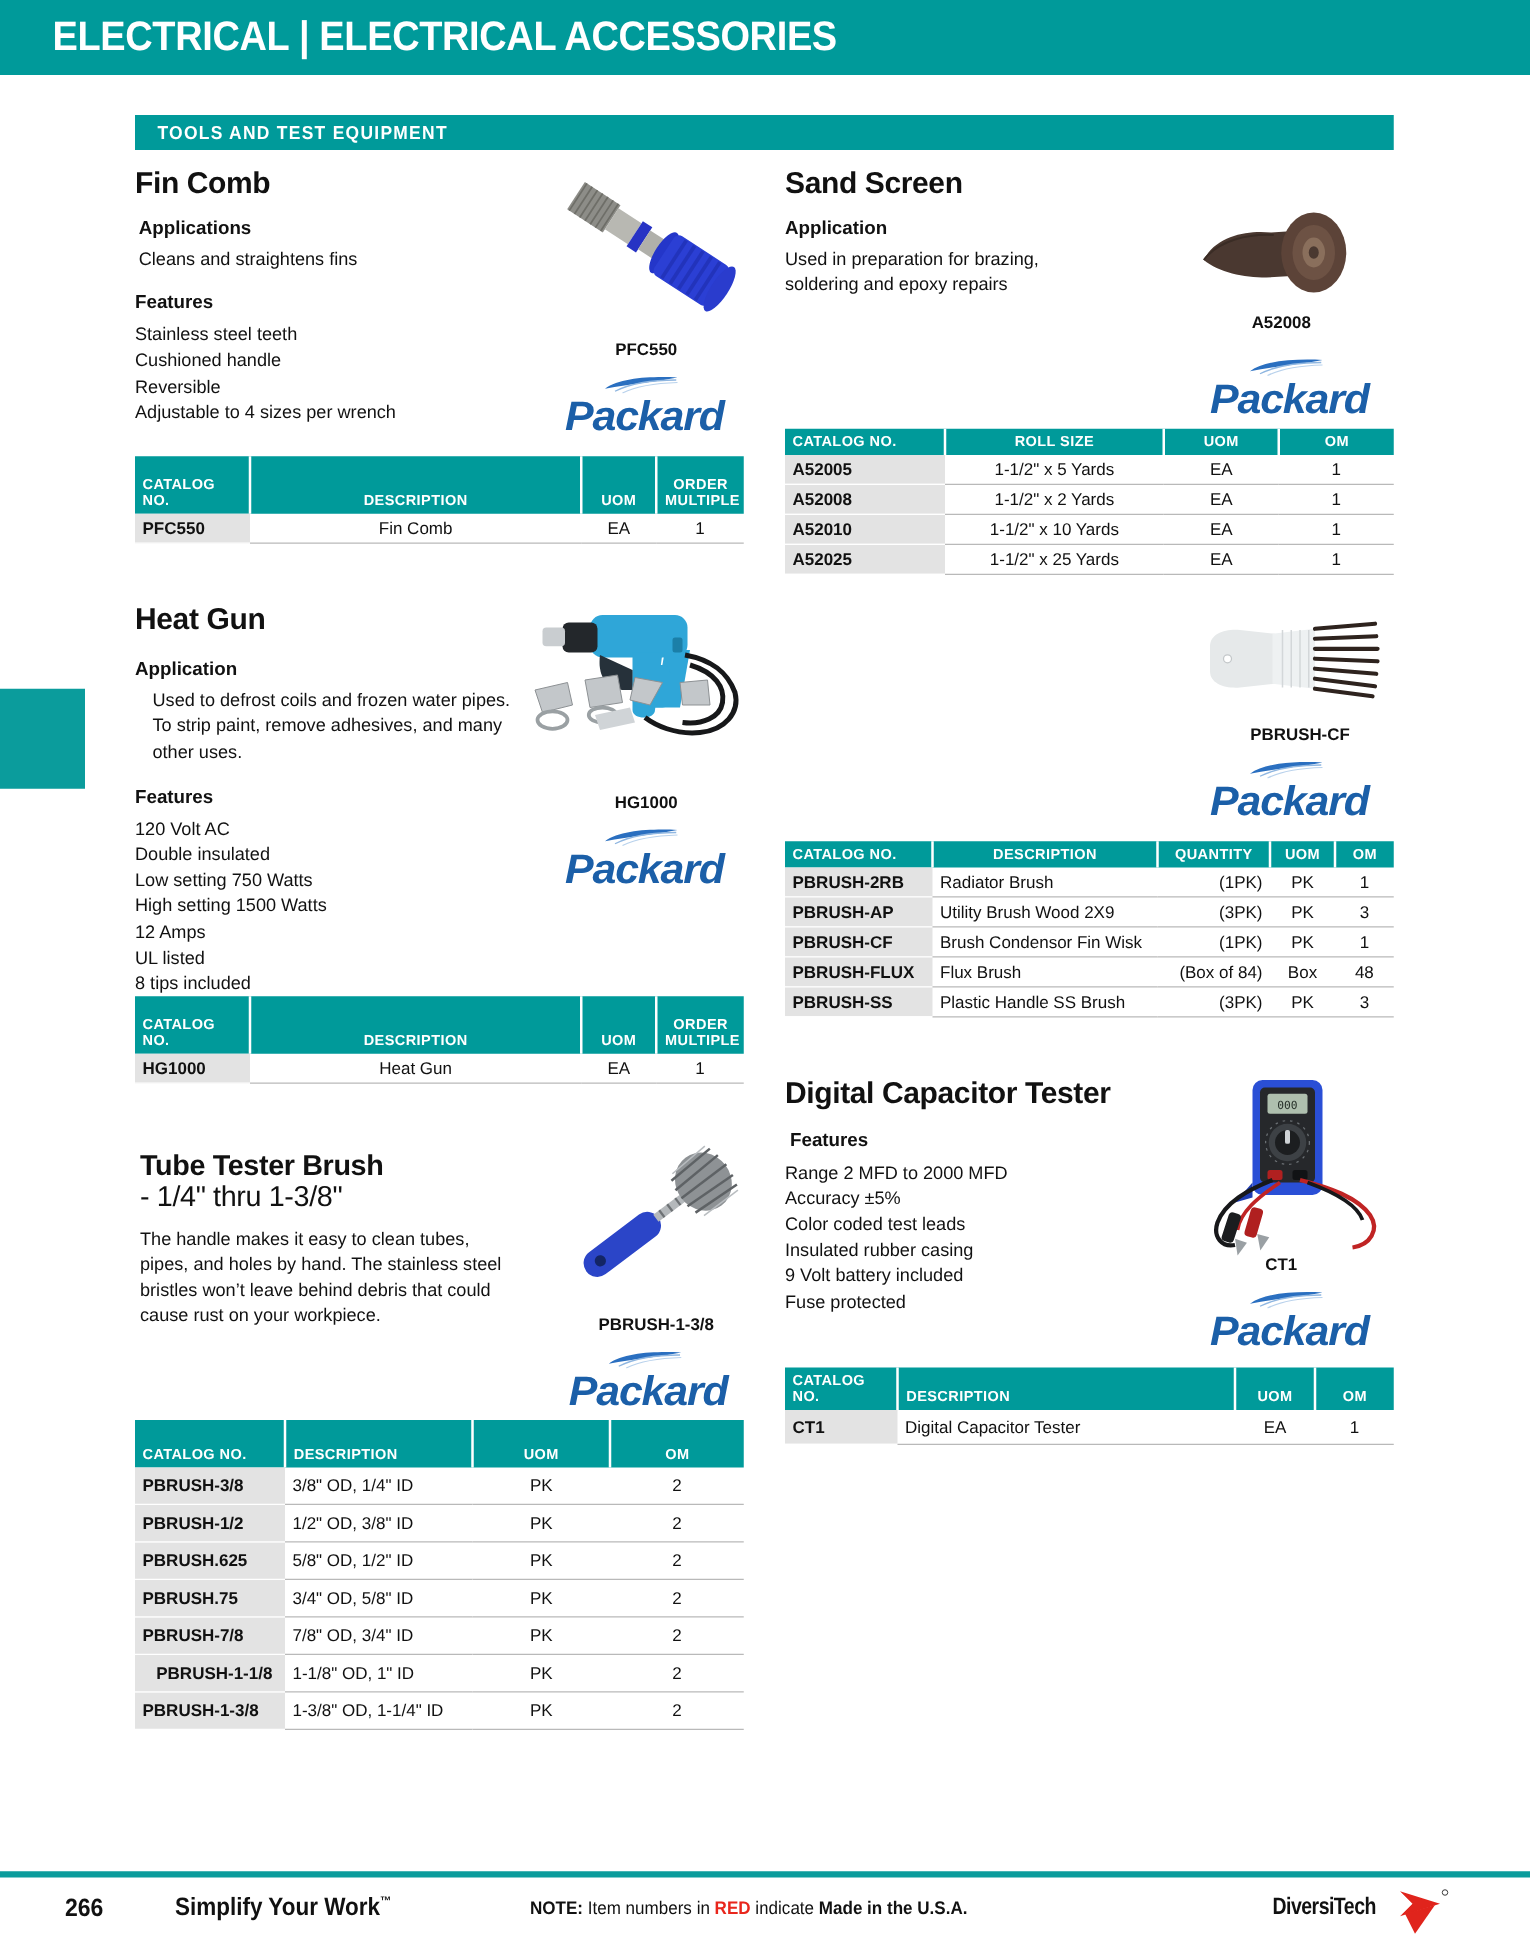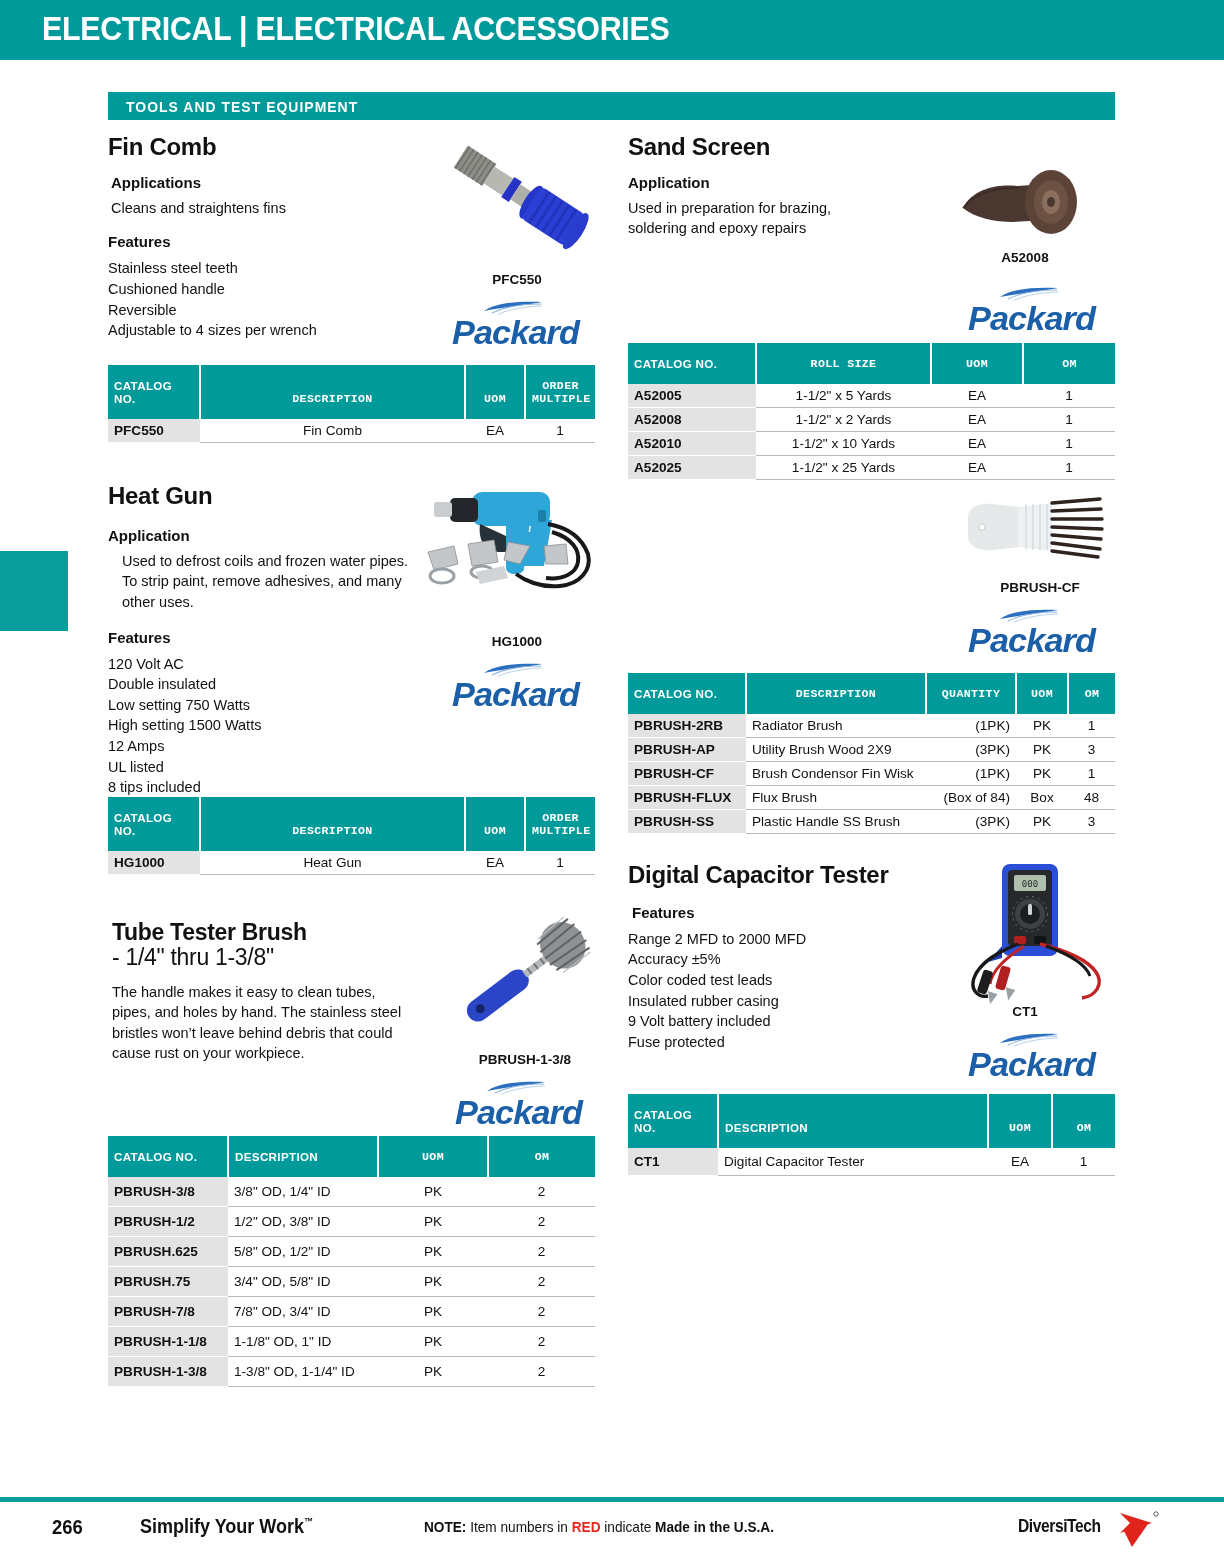--- a/index.html
+++ b/index.html
@@ -76,36 +76,36 @@
     transform: scaleX(1.04); transform-origin: left center;
   }
 
   
   table.cat {
     position: absolute; border-collapse: collapse; table-layout: fixed;
   }
   table.cat th {
     background: #009a9a; color: #ffffff;
     font-size: 11.6px; font-weight: bold; letter-spacing: 0.35px;
-    padding: 14px 6px; vertical-align: bottom;
+    padding: 4px 6px; vertical-align: bottom;
     border-right: 2px solid #ffffff;
     white-space: pre-line; line-height: 1.12;
   }
   table.cat th:last-child { border-right: none; }
   table.cat td {
     font-size: 13.6px; color: #111;
     padding: 4px 6px;
     border-bottom: 1px solid #b9b9b9;
     white-space: nowrap;
   }
   table.cat td.cat-no {
     font-weight: bold; background: #e3e3e3; border-bottom: 1px solid #ffffff;
   }
   .th-l { text-align: left; }
-  .th-c { text-align: center; font-family: Liberation Mono, monospace; }
+  .th-c { text-align: center; }
   .td-l { text-align: left; }
   .td-c { text-align: center; }
   .td-r { text-align: right; }
 
   
   table.cat.tall th { height: 46px; }
 
   
   .foot-rule {
     position: absolute; left: 0; top: 1497px; width: 1224px; height: 5px;
@@ -551,21 +551,21 @@
         <td class="td-c" style="padding:7px 6px">PK</td>
         <td class="td-c" style="padding:7px 6px">2</td>
       </tr>
       <tr>
         <td class="cat-no td-l" style="padding:7px 6px">PBRUSH-7/8</td>
         <td class="td-l" style="padding:7px 6px">7/8" OD, 3/4" ID</td>
         <td class="td-c" style="padding:7px 6px">PK</td>
         <td class="td-c" style="padding:7px 6px">2</td>
       </tr>
       <tr>
-        <td class="cat-no td-l" style="padding:7px 6px">PBRUSH-1-1/8</td>
+        <td class="cat-no td-l" style="padding:7px 17px">PBRUSH-1-1/8</td>
         <td class="td-l" style="padding:7px 6px">1-1/8" OD, 1" ID</td>
         <td class="td-c" style="padding:7px 6px">PK</td>
         <td class="td-c" style="padding:7px 6px">2</td>
       </tr>
       <tr>
         <td class="cat-no td-l" style="padding:7px 6px">PBRUSH-1-3/8</td>
         <td class="td-l" style="padding:7px 6px">1-3/8" OD, 1-1/4" ID</td>
         <td class="td-c" style="padding:7px 6px">PK</td>
         <td class="td-c" style="padding:7px 6px">2</td>
       </tr>

